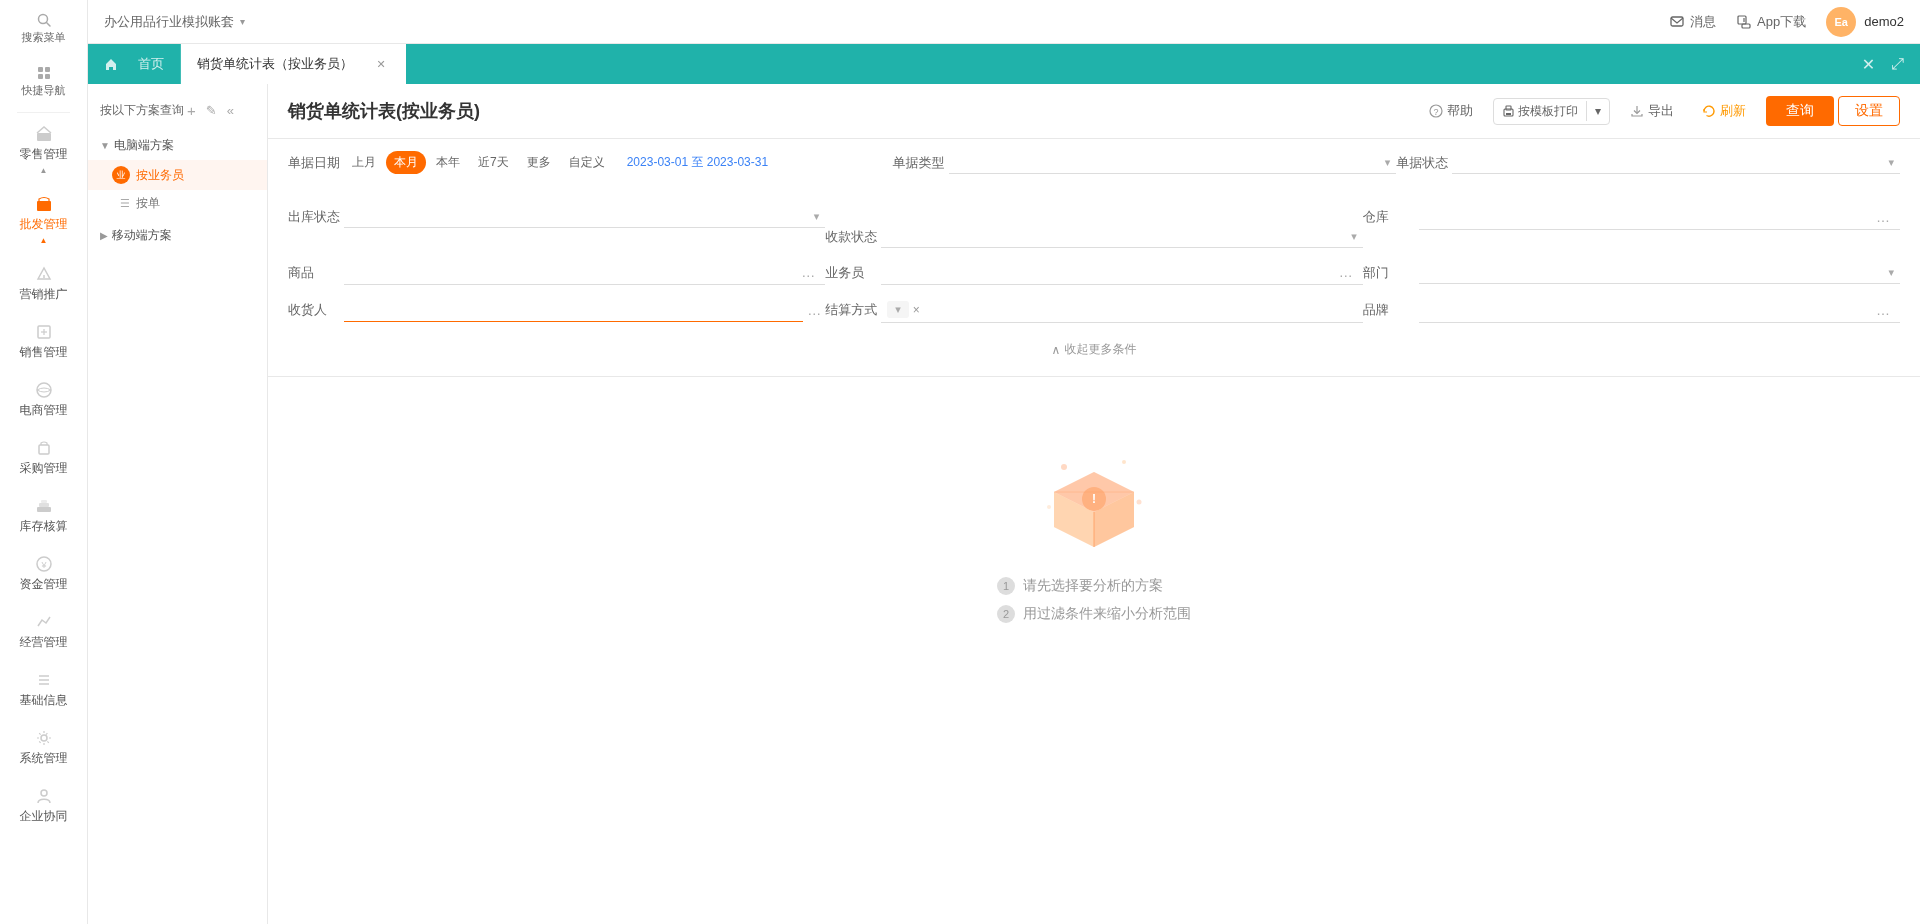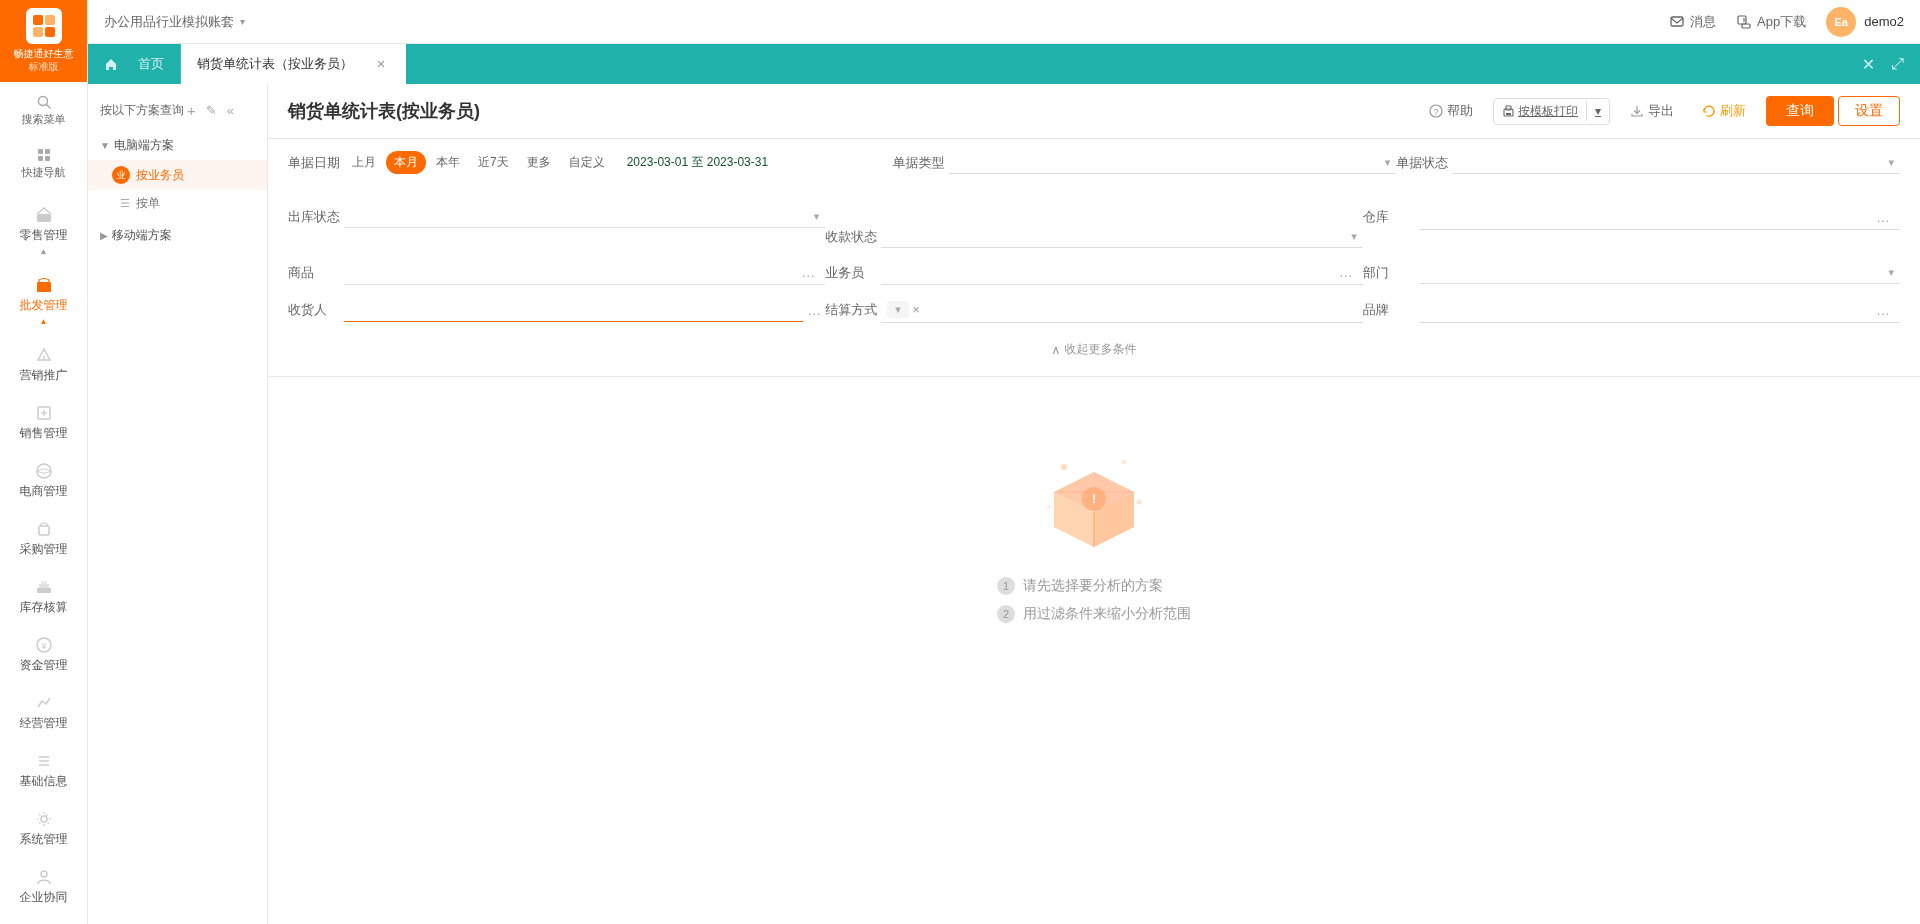--- a/index.html
+++ b/index.html
@@ -58,21 +58,21 @@
 
     
     .right-content { flex: 1; display: flex; flex-direction: column; overflow: hidden; }
 
     
     .page-header { background: #fff; padding: 12px 20px 0; border-bottom: 1px solid #e8e8e8; display: flex; align-items: center; justify-content: space-between; }
     .page-title { font-size: 18px; font-weight: 600; color: #333; padding-bottom: 12px; }
     .page-header-actions { display: flex; align-items: center; gap: 12px; padding-bottom: 12px; }
     .header-btn { display: flex; align-items: center; gap: 4px; background: none; border: none; cursor: pointer; color: #666; font-size: 13px; padding: 4px 8px; }
     .header-btn-group { display: flex; align-items: center; background: none; border: 1px solid #ddd; border-radius: 4px; overflow: hidden; }
-    .header-btn-group .btn-part { background: none; border: none; cursor: pointer; color: #666; font-size: 12px; padding: 4px 8px; display: flex; align-items: center; gap: 3px; text-decoration: underline; }
+    .header-btn-group .btn-part { background: none; border: none; cursor: pointer; color: #666; font-size: 12px; padding: 4px 8px; display: flex; align-items: center; gap: 3px; }
     .header-btn-group .btn-divider { width: 1px; background: #ddd; height: 20px; }
     .query-btn { background: #ff6a00; color: #fff; border: none; border-radius: 4px; padding: 6px 20px; font-size: 14px; cursor: pointer; }
     .settings-btn { background: #fff; color: #ff6a00; border: 1px solid #ff6a00; border-radius: 4px; padding: 5px 16px; font-size: 14px; cursor: pointer; }
 
     
     .filter-area { background: #fff; padding: 12px 20px; border-bottom: 1px solid #e8e8e8; }
     .filter-row { display: flex; align-items: center; gap: 0; margin-bottom: 12px; }
     .filter-row:last-child { margin-bottom: 0; }
     .filter-field { display: flex; align-items: center; flex: 1; min-width: 0; }
     .filter-label { color: #666; font-size: 13px; white-space: nowrap; min-width: 56px; }
@@ -80,48 +80,36 @@
     .filter-select { flex: 1; display: flex; align-items: center; justify-content: space-between; border-bottom: 1px solid #ddd; padding: 4px 6px; cursor: pointer; }
     .filter-select-text { color: #bbb; font-size: 13px; }
     .filter-select-arrow { color: #aaa; font-size: 11px; }
     .filter-tag { display: flex; align-items: center; gap: 4px; background: #f5f5f5; border-radius: 3px; padding: 2px 8px; font-size: 12px; color: #333; }
     .filter-tag-close { cursor: pointer; color: #999; font-size: 12px; }
     .filter-dots { color: #aaa; font-size: 14px; cursor: pointer; padding: 0 4px; }
     .collapse-btn { display: flex; align-items: center; justify-content: center; gap: 4px; color: #999; font-size: 12px; cursor: pointer; padding: 6px 0; }
     .date-tabs { display: flex; align-items: center; gap: 2px; margin-right: 8px; }
     .date-tab { padding: 3px 8px; border-radius: 3px; cursor: pointer; font-size: 12px; color: #666; }
     .date-tab.active { background: #ff6a00; color: #fff; border-radius: 12px; }
-    .date-range { font-size: 12px; color: #14532d; margin-left: 6px; }
+    .date-range { font-size: 12px; color: #3b82f6; margin-left: 6px; }
 
     
     .empty-state { flex: 1; display: flex; flex-direction: column; align-items: center; justify-content: center; background: #fff; margin: 0; padding: 60px 20px; }
     .empty-icon { width: 120px; height: 120px; margin-bottom: 20px; }
     .empty-steps { display: flex; flex-direction: column; gap: 10px; }
     .empty-step { display: flex; align-items: center; gap: 8px; color: #999; font-size: 14px; }
     .step-num { width: 18px; height: 18px; border-radius: 50%; background: #ddd; display: flex; align-items: center; justify-content: center; font-size: 11px; color: #999; flex-shrink: 0; }
 
     
     .filter-content-area { flex: 1; overflow-y: auto; background: #fff; }
   </style>
 </head>
 <body>
 
 <div class="sidebar">
-  <div class="logo-area">
-    <div class="logo-icon">
-      <svg viewBox="0 0 28 28" fill="none">
-        <rect x="3" y="3" width="10" height="10" rx="2" fill="#ff6a00"></rect>
-        <rect x="15" y="3" width="10" height="10" rx="2" fill="#ffb366"></rect>
-        <rect x="3" y="15" width="10" height="10" rx="2" fill="#ffb366"></rect>
-        <rect x="15" y="15" width="10" height="10" rx="2" fill="#ff6a00"></rect>
-      </svg>
-    </div>
-    <span style="font-size:10px;color:#fff;text-align:center;line-height:1.3;">畅捷通好生意</span>
-    <span style="font-size:10px;color:rgba(255,255,255,0.8);">标准版</span>
-  </div>
 
   <div style="width:100%;padding:6px 8px;">
     <button class="sidebar-search-btn">
       <svg width="16" height="16" viewBox="0 0 16 16" fill="none">
         <circle cx="7" cy="7" r="4.5" stroke="#aaa" stroke-width="1.5"></circle>
         <line x1="10.5" y1="10.5" x2="14" y2="14" stroke="#aaa" stroke-width="1.5" stroke-linecap="round"></line>
       </svg>
       <span>搜索菜单</span>
     </button>
   </div>

